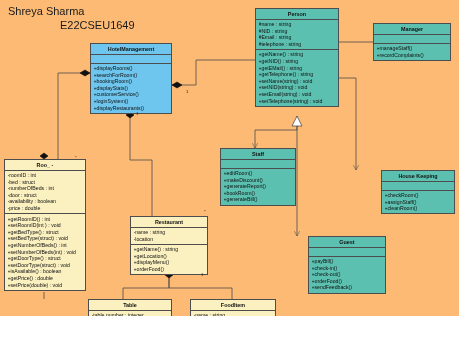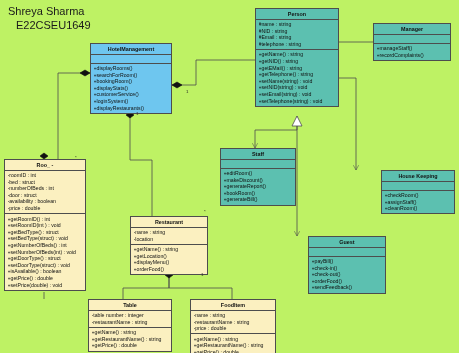--- a/index.html
+++ b/index.html
@@ -3,41 +3,41 @@
 <meta charset="utf-8">
 <style>
   html, body {
     margin: 0;
     padding: 0;
     background: #ffffff;
   }
   #canvas {
     position: relative;
     width: 459px;
-    height: 353px;
-    background: #bef264;
+    height: 316px;
+    background: #fdba74;
     font-family: "Liberation Sans", sans-serif;
     overflow: hidden;
   }
   #edges {
     position: absolute;
     left: 0; top: 0;
     width: 459px;
     height: 360px;
   }
   .title-block {
     position: absolute;
     left: 8px;
     top: 4px;
     font-size: 11px;
     color: #1a1a1a;
     line-height: 14px;
     white-space: nowrap;
   }
-  .title-block .sub { padding-left: 8px; }
+  .title-block .sub { padding-left: 8px; margin-left: 44px; }
 
   .uml {
     position: absolute;
     box-sizing: border-box;
     border: 1px solid #4d4d4d;
     font-size: 5.2px;
     line-height: 6.6px;
     color: #111111;
     z-index: 3;
   }

